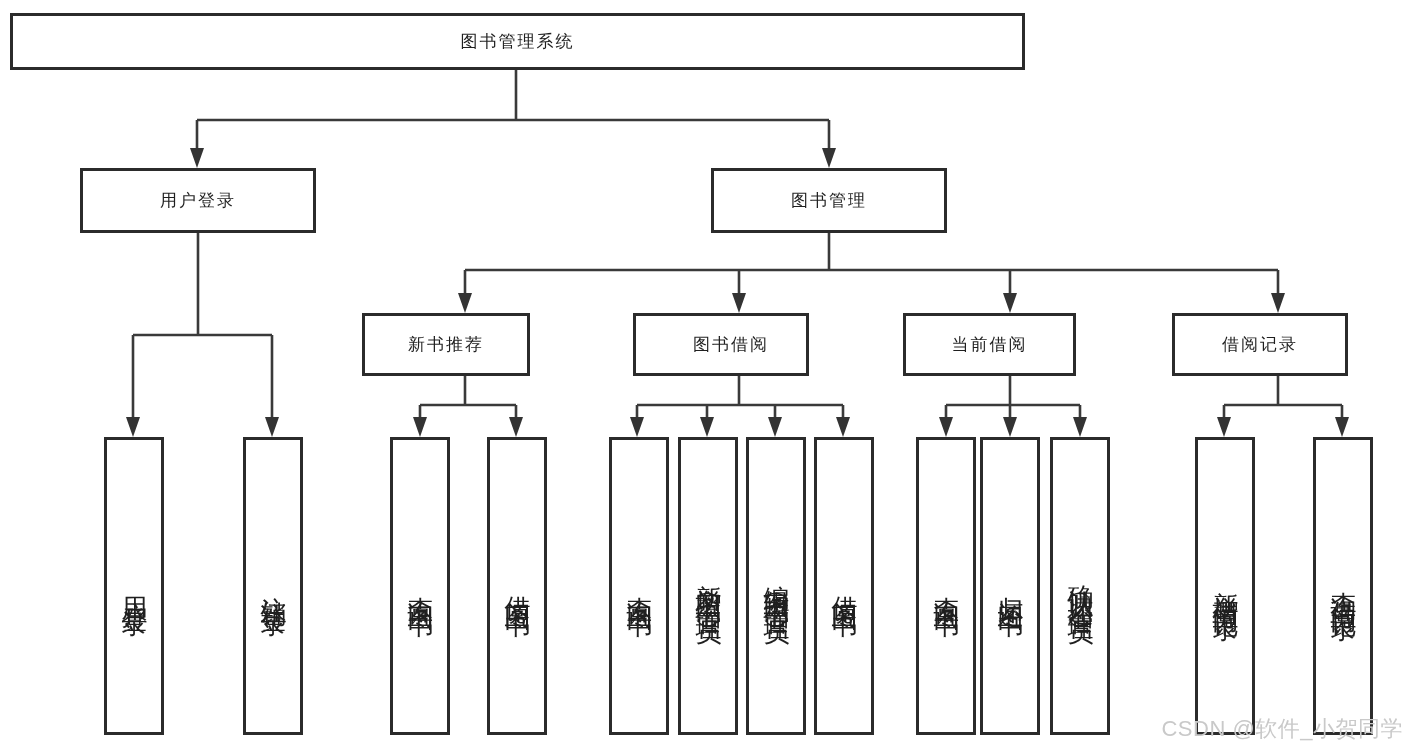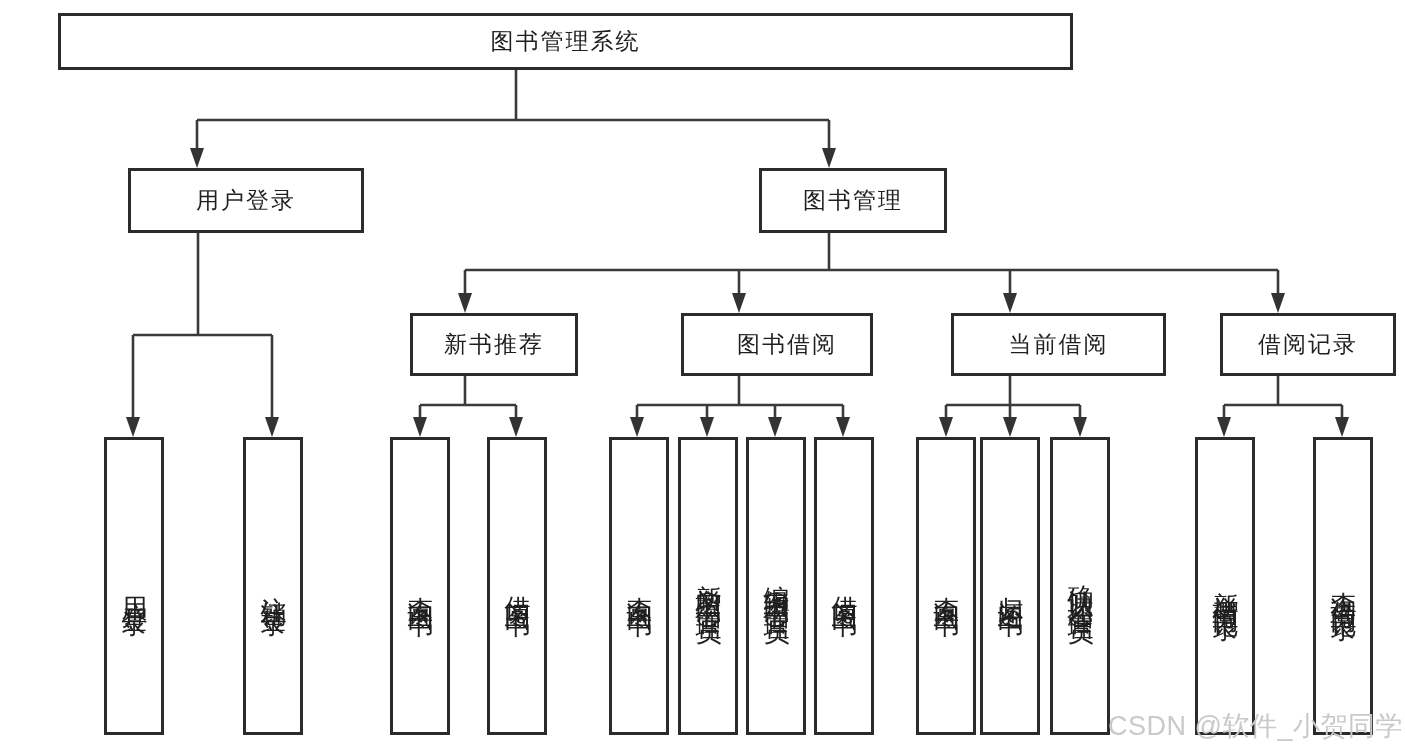--- a/index.html
+++ b/index.html
@@ -22,59 +22,58 @@
     background: #ffffff;
     border: 3px solid #2b2b2b;
     box-sizing: border-box;
     display: flex;
     align-items: center;
     justify-content: center;
     color: #1f1f1f;
     z-index: 2;
   }
   .hlabel {
-    font-size: 23px;
+    font-size: 17px;
     letter-spacing: 2px;
     white-space: nowrap;
-    margin-left: 48px;
   }
   .vlabel {
     writing-mode: vertical-rl;
     text-orientation: mixed;
     font-size: 26px;
     letter-spacing: 5px;
     line-height: 1.15;
   }
   .root-node   { left: 10px;  top: 13px;  width: 1015px; height: 57px; }
   .l2-a        { left: 80px;  top: 168px; width: 236px;  height: 65px; }
-  .l2-b        { left: 711px; top: 168px; width: 188px;  height: 65px; }
+  .l2-b        { left: 711px; top: 168px; width: 236px;  height: 65px; }
   .l3          { top: 313px;  height: 63px; }
   .l3-a { left: 362px;  width: 168px; }
-  .l3-b { left: 633px;  width: 192px; padding-left: 20px; }
-  .l3-c { left: 903px;  width: 215px; }
+  .l3-b { left: 633px;  width: 176px; padding-left: 20px; }
+  .l3-c { left: 903px;  width: 173px; }
   .l3-d { left: 1172px; width: 176px; }
   .leaf { top: 437px; height: 298px; width: 60px; }
   .leaf-1  { left: 104px; }
   .leaf-2  { left: 243px; }
   .leaf-3  { left: 390px; }
   .leaf-4  { left: 487px; }
   .leaf-5  { left: 609px; }
   .leaf-6  { left: 678px; }
   .leaf-7  { left: 746px; }
   .leaf-8  { left: 814px; }
   .leaf-9  { left: 916px; }
   .leaf-10 { left: 980px; }
   .leaf-11 { left: 1050px; }
   .leaf-12 { left: 1195px; }
   .leaf-13 { left: 1313px; }
   .watermark {
     position: absolute;
     right: 2px;
     bottom: 3px;
-    font-size: 27px;
+    font-size: 22px;
     color: #c9c9c9;
     letter-spacing: 0.5px;
     white-space: nowrap;
     z-index: 3;
   }
 </style>
 </head>
 <body>
 
 <div class="canvas">

